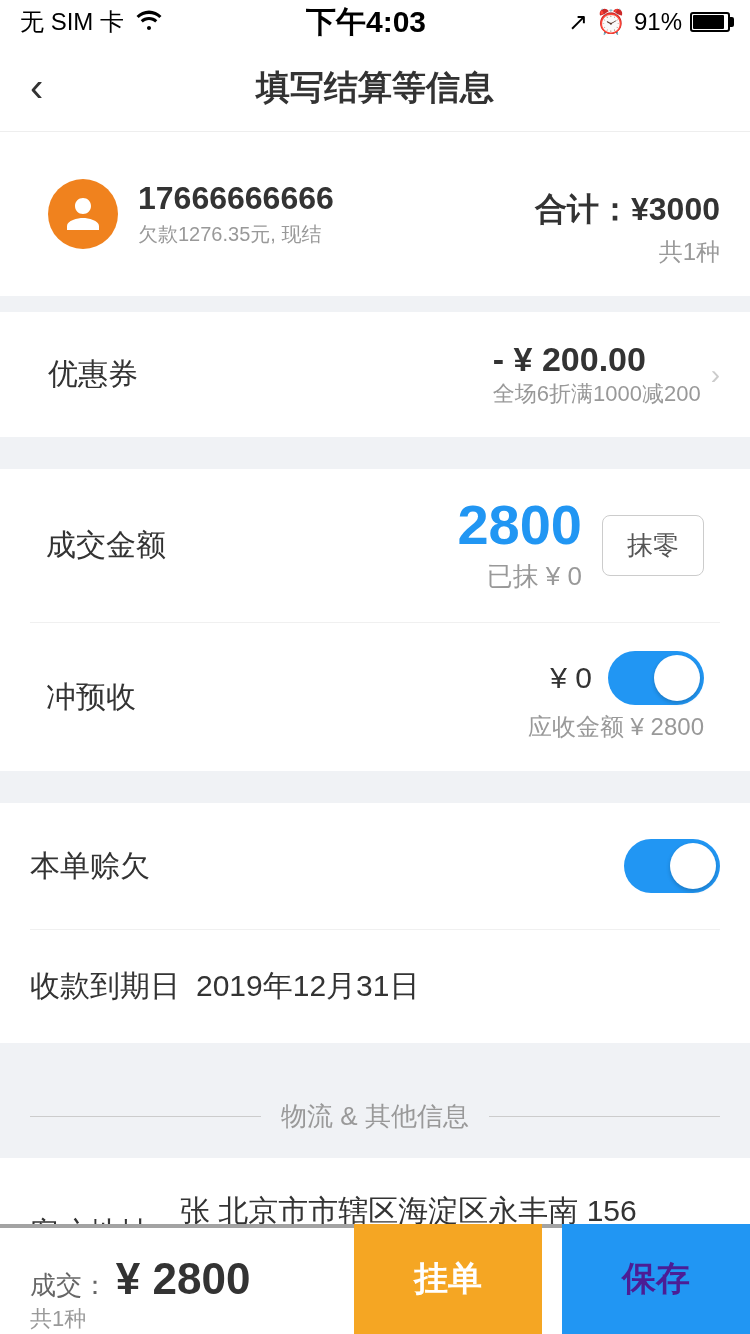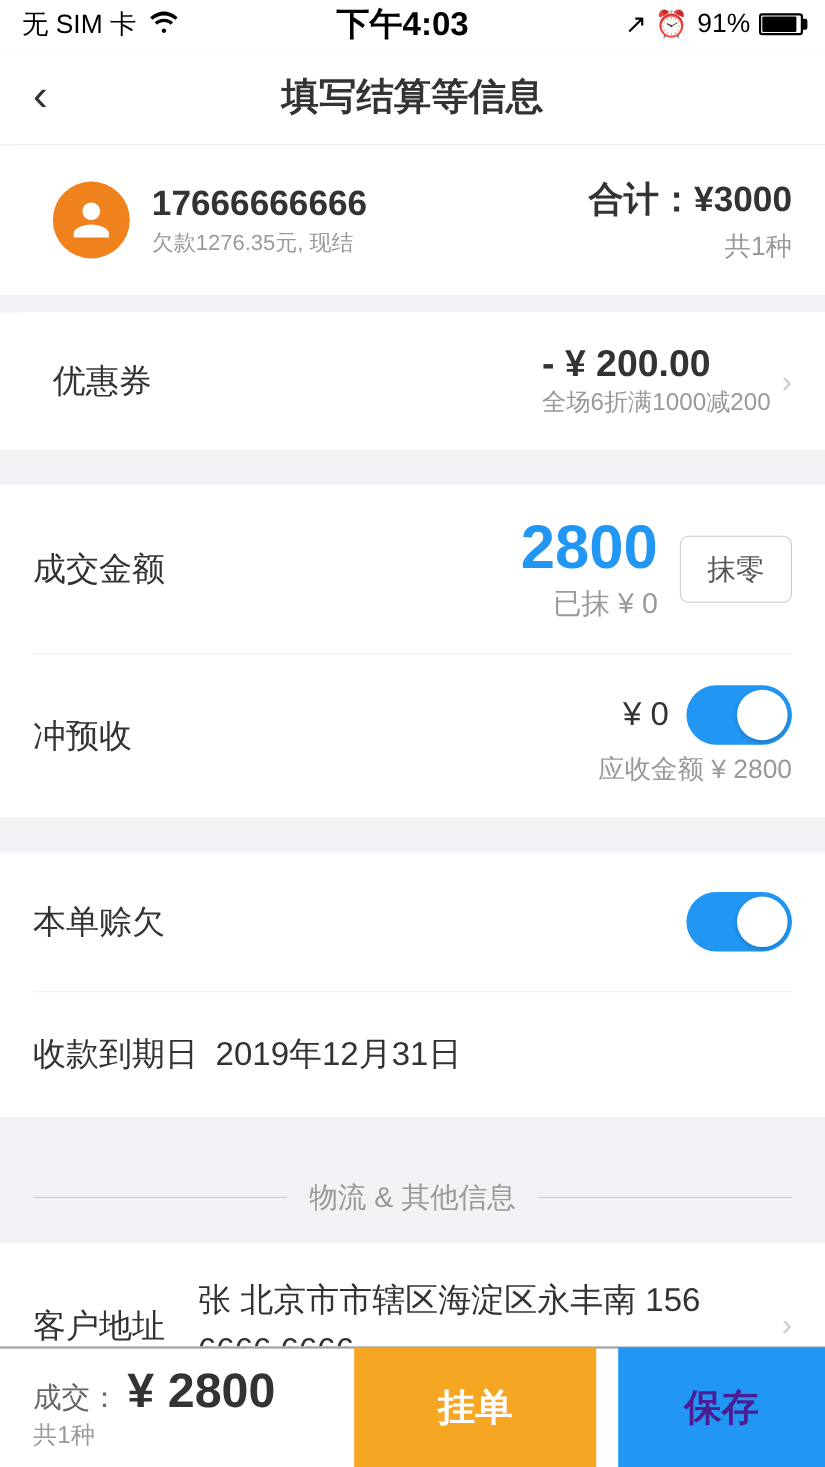--- a/index.html
+++ b/index.html
@@ -97,21 +97,21 @@
       border-radius: 50%;
       background: #f0821e;
       display: flex; align-items: center; justify-content: center;
       flex-shrink: 0;
     }
     .avatar svg { width: 40px; height: 40px; fill: #fff; }
     .user-info {}
     .user-phone { font-size: 32px; font-weight: 600; color: #333; }
     .user-sub { font-size: 20px; color: #999; margin-top: 4px; }
     .user-right { text-align: right; }
-    .total-amount { font-size: 32px; font-weight: 600; color: #333; }
+    .total-amount { font-size: 32px; font-weight: 600; color: #333; margin-top: 28px; }
     .total-sub { font-size: 24px; color: #999; margin-top: 4px; }
 
     
     .divider { height: 1px; background: #f0f0f0; margin: 0 30px; }
 
     
     .coupon-row {
       display: flex;
       align-items: center;
       justify-content: space-between;
@@ -126,21 +126,21 @@
 
     
     .section-gap { height: 16px; background: #f0f2f5; }
 
     
     .form-section { background: #fff; margin-bottom: 16px; }
     .form-row {
       display: flex;
       align-items: center;
       justify-content: space-between;
-      padding: 28px 30px;
+      padding: 28px 46px;
       min-height: 90px;
     }
     .form-label { font-size: 30px; color: #333; }
     .form-value-area { display: flex; align-items: center; gap: 20px; }
     .amount-big { font-size: 56px; font-weight: 700; color: #2196F3; line-height: 1; }
     .amount-sub { font-size: 26px; color: #999; margin-top: 6px; text-align: right; }
     .round-zero-btn {
       border: 1px solid #ccc;
       border-radius: 8px;
       padding: 12px 24px;
@@ -226,33 +226,33 @@
     
     .bottom-spacer { height: 120px; }
 
     
     .bottom-bar {
       position: fixed;
       bottom: 0;
       width: 750px;
       height: 110px;
       display: flex;
-      align-items: center;
-      background: #fff;
-      border-top: 2px solid #a3a3a3;
+      align-items: flex-end;
+      background: #fff;
+      border-top: 4px solid #a3a3a3;
     }
     .bottom-summary {
       flex: 1;
       padding: 0 30px;
     }
     .bottom-label { font-size: 26px; color: #666; }
     .bottom-amount { font-size: 44px; font-weight: 700; color: #333; }
     .bottom-sub { font-size: 22px; color: #999; }
     .btn-hang {
-      width: 220px;
+      width: 188px;
       height: 110px;
       background: #f5a623;
       display: flex; align-items: center; justify-content: center;
       font-size: 34px;
       color: #fff;
       font-weight: 600;
       cursor: pointer;
     }
     .btn-save {
       width: 188px;

